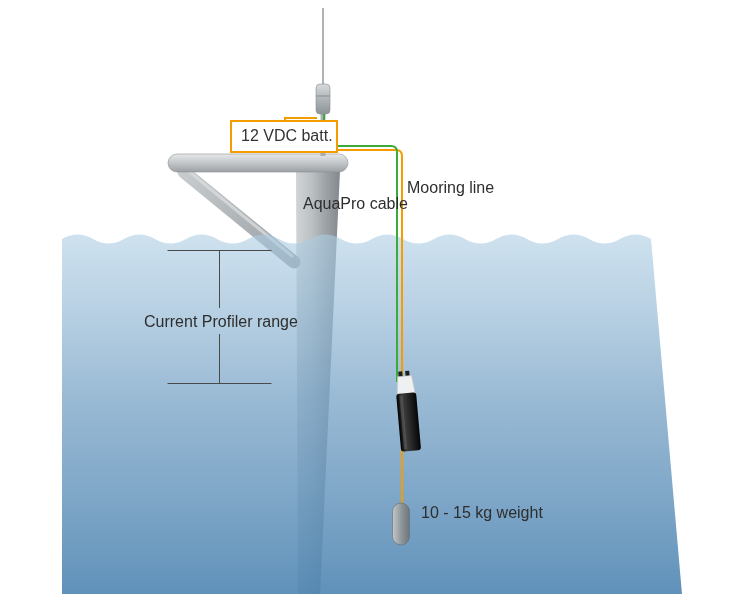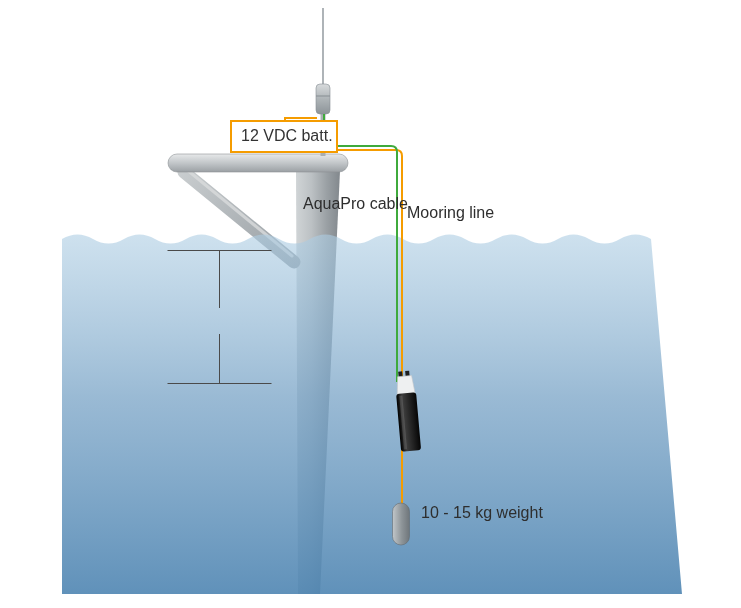--- a/index.html
+++ b/index.html
@@ -22,21 +22,21 @@
     position:absolute;
     left:190px;top:120px;
     padding:5px 3px 6px 9px;
     border:2px solid #f59c00;
     background:#ffffff;
     font-size:16px;
     color:#333333;
     margin-left:40px;
   }
   .aquapro-label{left:303px;top:197px;width:88px;text-align:right;}
-  .mooring-label{left:407px;top:206px;text-align:right;}
+  .mooring-label{left:407px;top:181px;text-align:right;}
   .range-label{left:144px;top:315px;width:151px;text-align:center;}
   .weight-label{left:421px;top:506px;}
 </style>
 </head>
 <body>
 
 <div id="canvas">
 
   <svg id="scene" width="741" height="608" viewBox="0 0 741 608" xmlns="http://www.w3.org/2000/svg">
     <defs>
@@ -133,16 +133,17 @@
   </svg>
 
   <div class="battery-box">
     <span>12 VDC batt.</span>
   </div>
 
   <div class="lbl aquapro-label">AquaPro cable</div>
 
   <div class="lbl mooring-label">Mooring line</div>
 
+  <div class="lbl range-label">Current Profiler range</div>
 
   <div class="lbl weight-label">10 - 15 kg weight</div>
 
 </div>
 
 </body></html>

